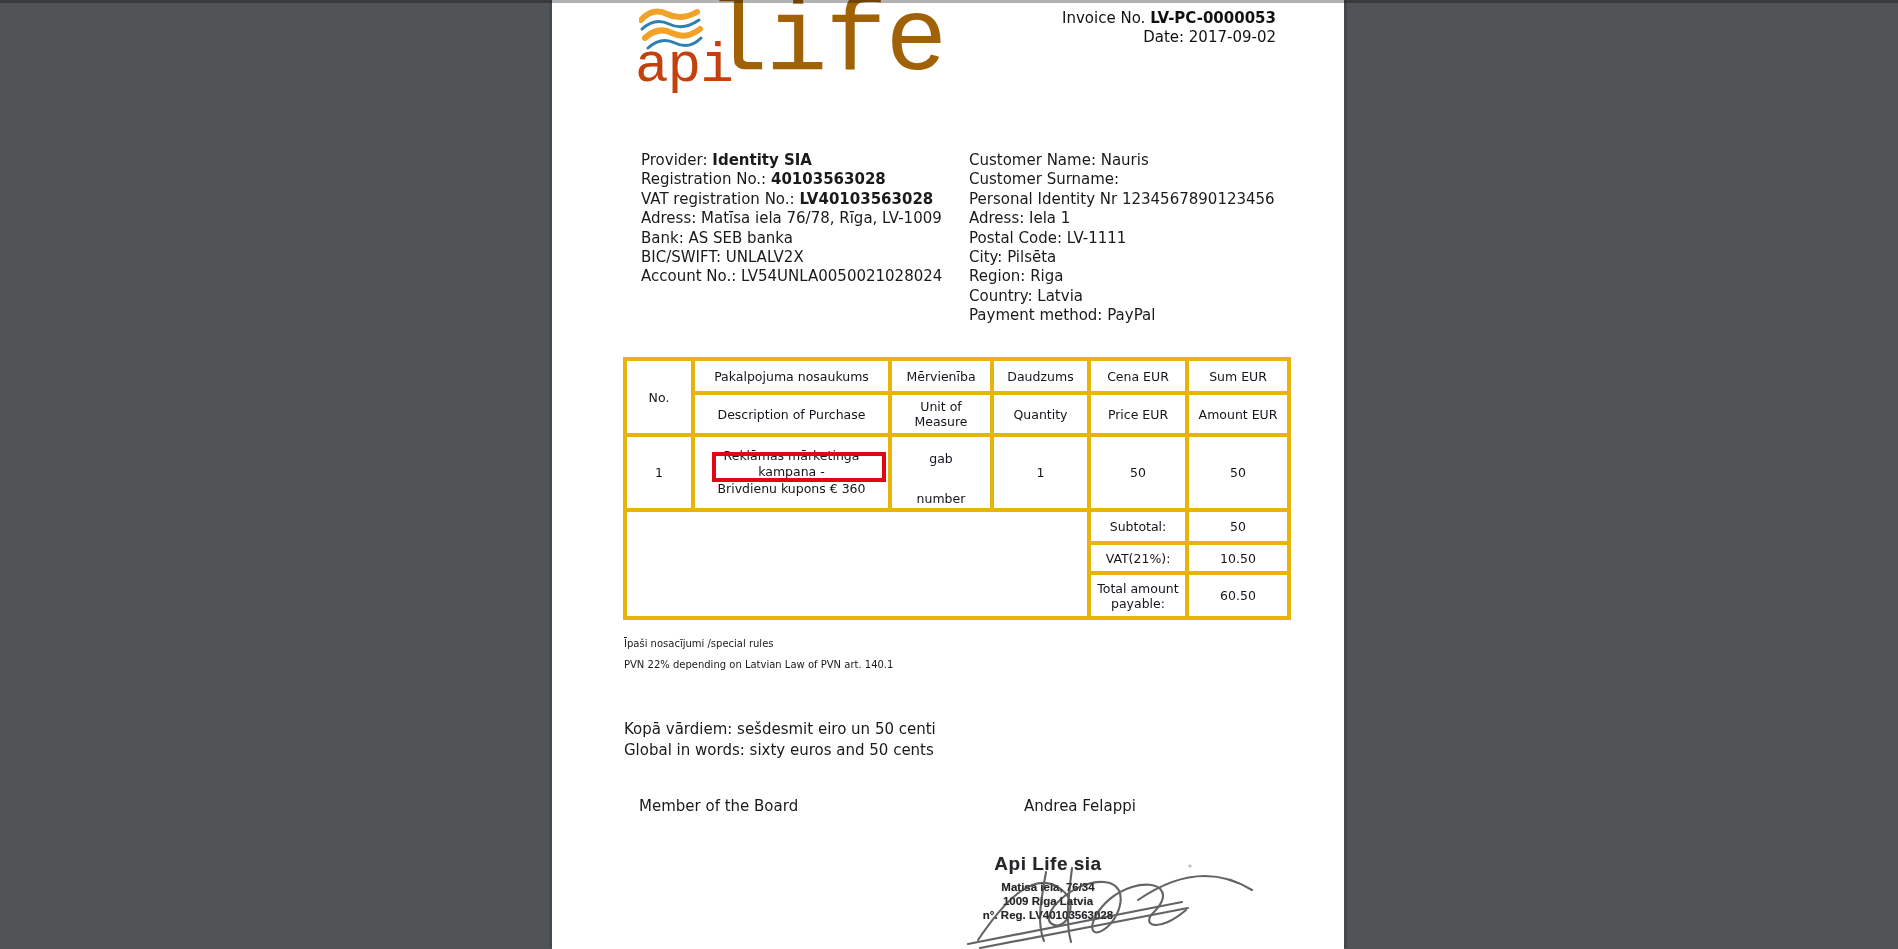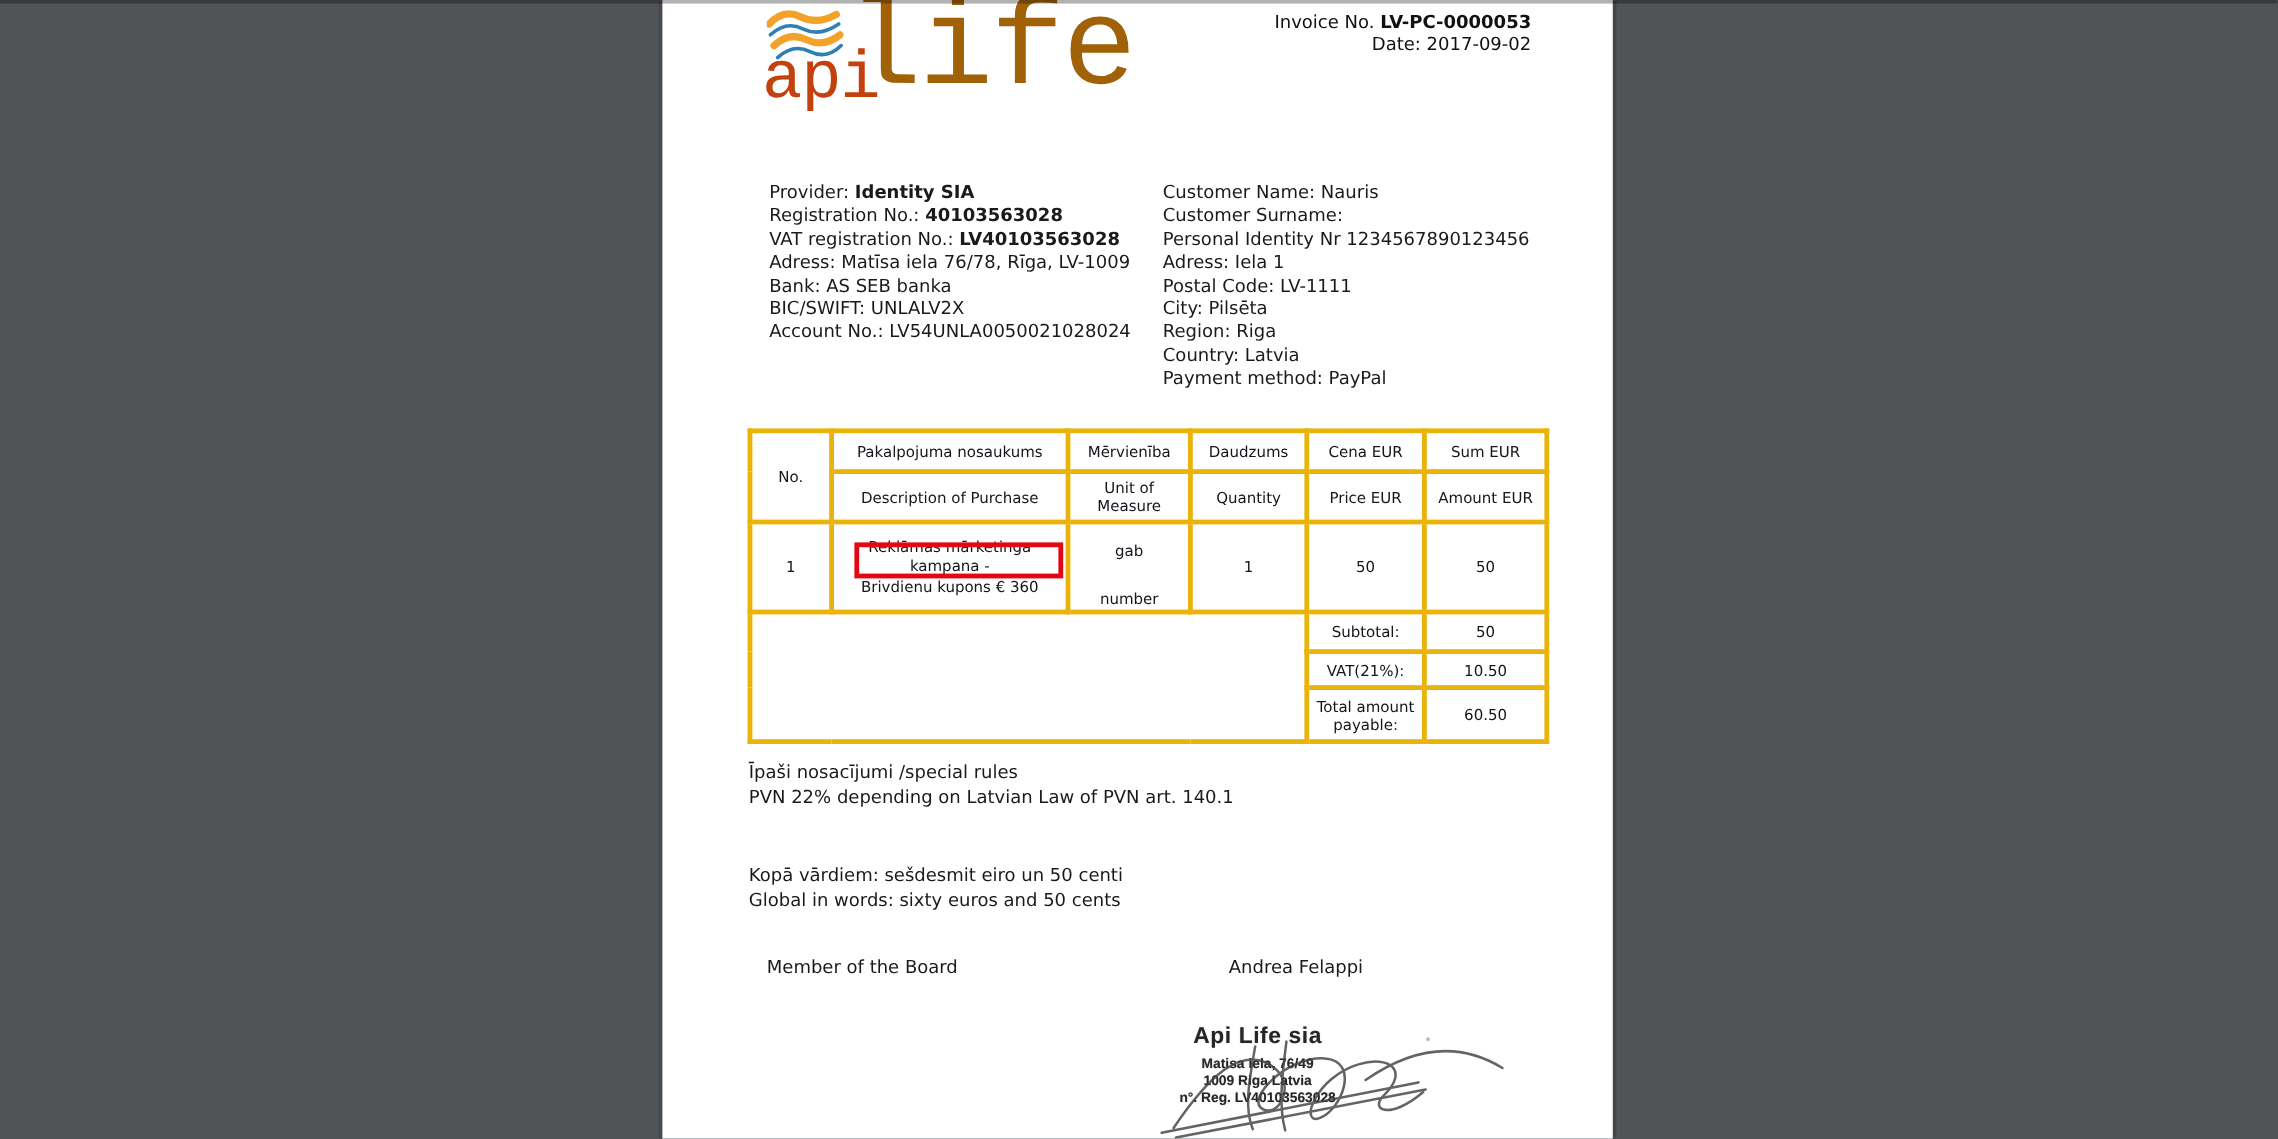--- a/index.html
+++ b/index.html
@@ -64,21 +64,21 @@
   td.tot-label { text-align: right; padding-right: 8px; line-height: 15px; }
   .prewrap { white-space: pre-line; line-height: 15.5px; }
   
   .red-box {
     position: absolute; left: 160px; top: 452px;
     width: 174px; height: 30px;
     border: 4px solid #e30613; box-sizing: border-box;
     z-index: 3;
   }
   
-  .rules { position: absolute; left: 72px; top: 633px; font-size: 15px; line-height: 21px; }
+  .rules { position: absolute; left: 72px; top: 633px; font-size: 10px; line-height: 21px; }
   .words { position: absolute; left: 72px; top: 719px; font-size: 15px; line-height: 21px; }
   
   .board-label { position: absolute; left: 87px; top: 797px; font-size: 15px; }
   .signatory   { position: absolute; left: 472px; top: 797px; font-size: 15px; }
   .stamp {
     position: absolute; left: 366px; top: 853px; width: 260px;
     text-align: center; color: #26262a;
     font-family: "Liberation Sans", sans-serif;
     text-shadow: 0 0 1px rgba(40,40,40,0.35);
   }
@@ -197,21 +197,21 @@
     <div class="words">
       <div>Kopā vārdiem: sešdesmit eiro un 50 centi</div>
       <div>Global in words: sixty euros and 50 cents</div>
     </div>
 
     <div class="board-label">Member of the Board</div>
     <div class="signatory">Andrea Felappi</div>
 
     <div class="stamp">
       <div class="stamp-title">Api Life sia</div>
-      <div class="stamp-line">Matisa iela, 76/49</div>
+      <div class="stamp-line">Matisa iela, 76/34</div>
       <div class="stamp-line">1009 Riga Latvia</div>
       <div class="stamp-line">n°. Reg. LV40103563028</div>
     </div>
 
     <svg class="sig-svg" width="310" height="111" viewBox="0 0 310 111">
       <g fill="none" stroke="#424242" stroke-width="2.1" stroke-linecap="round" opacity="0.82">
         <path d="M28,102 C55,62 85,30 112,52 C130,66 116,94 102,86 C88,78 122,42 154,44 C184,46 168,88 149,94 C133,99 146,60 182,49 C208,41 224,54 204,74 C190,87 208,96 236,72"></path>
         <path d="M188,62 C230,33 268,31 302,52"></path>
         <path d="M96,34 C92,58 86,84 94,103"></path>
         <path d="M122,30 C119,55 115,82 121,104"></path>

